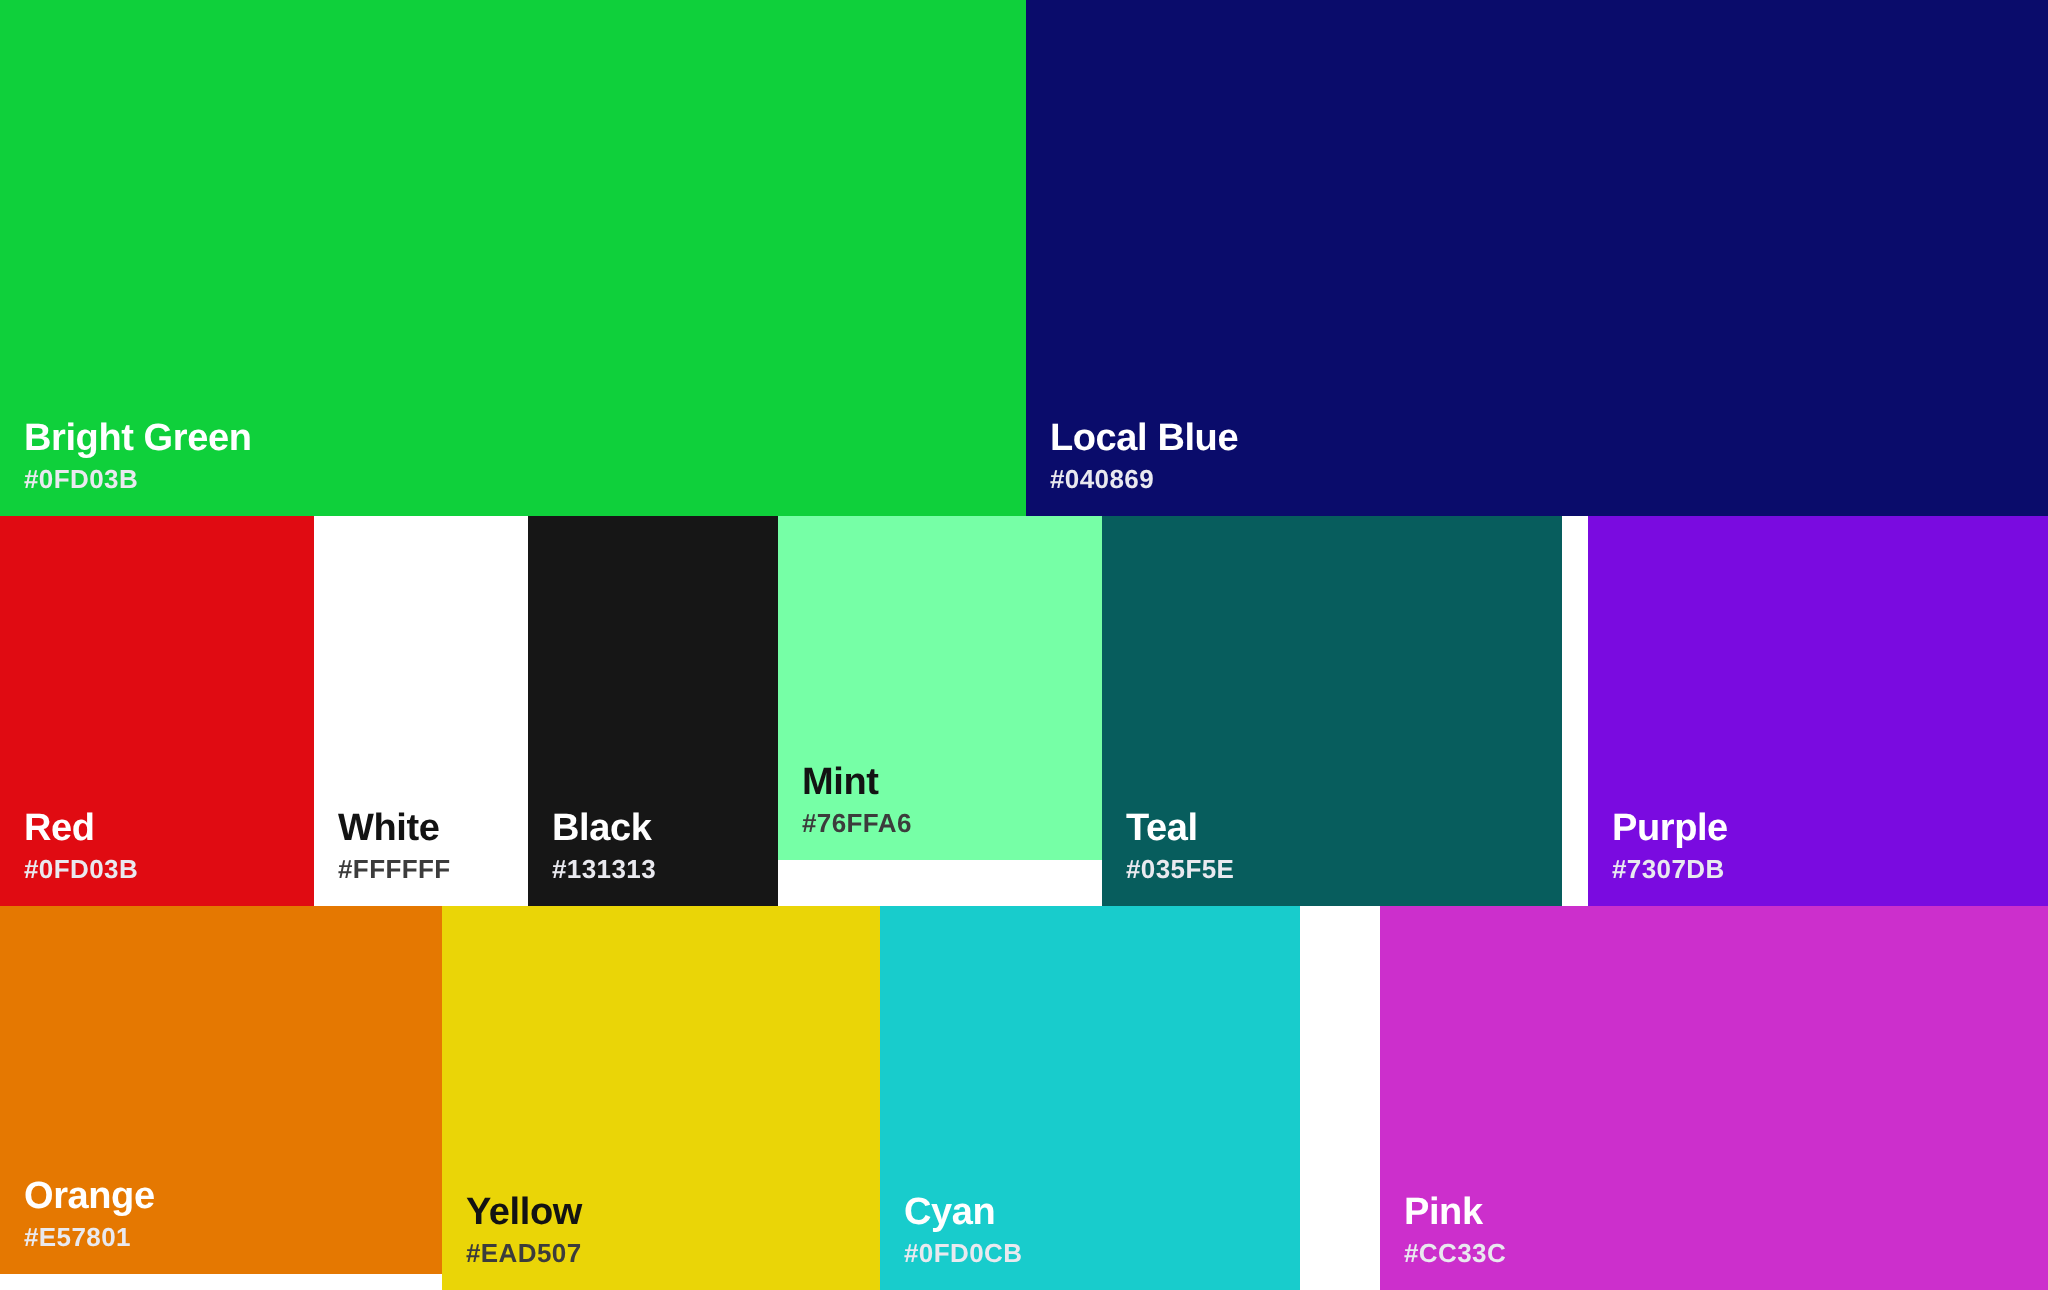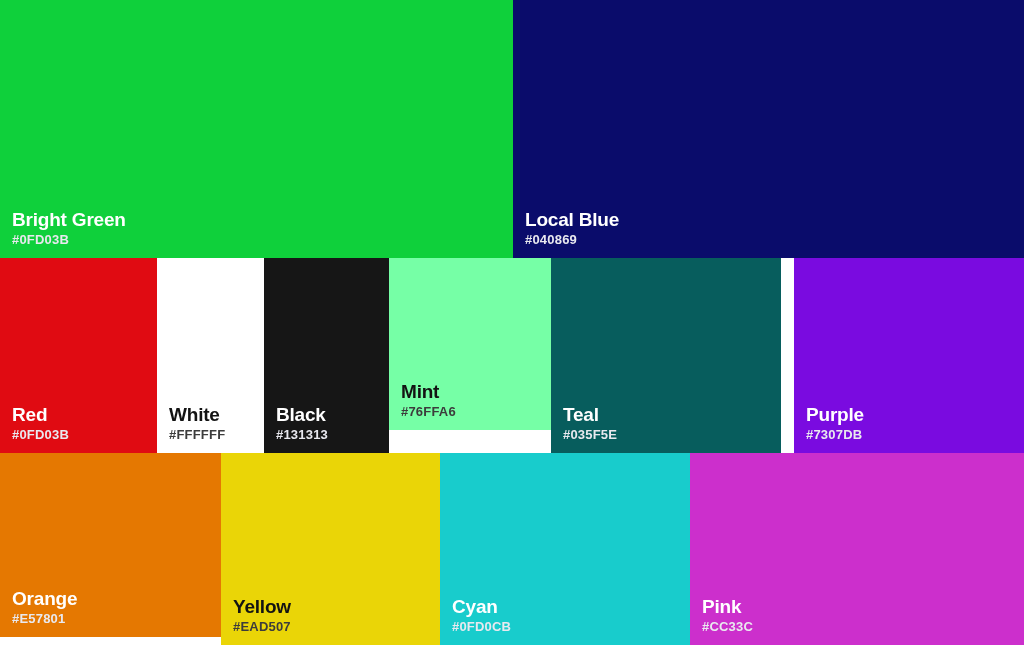--- a/index.html
+++ b/index.html
@@ -117,21 +117,21 @@
         <span class="swatch-name">Orange</span>
         <span class="swatch-hex">#E57801</span>
       </div>
     </div>
     <div class="swatch text-dark" style="left: 221px; top: 453px; width: 219px; height: 192px; background: rgb(234, 213, 7);">
       <div class="swatch-caption">
         <span class="swatch-name">Yellow</span>
         <span class="swatch-hex">#EAD507</span>
       </div>
     </div>
-    <div class="swatch text-light" style="left: 440px; top: 453px; width: 250px; height: 192px; background: rgb(24, 204, 204);">
+    <div class="swatch text-light" style="left: 440px; top: 453px; width: 210px; height: 192px; background: rgb(24, 204, 204);">
       <div class="swatch-caption">
         <span class="swatch-name">Cyan</span>
         <span class="swatch-hex">#0FD0CB</span>
       </div>
     </div>
     <div class="swatch text-light" style="left: 690px; top: 453px; width: 334px; height: 192px; background: rgb(204, 47, 204);">
       <div class="swatch-caption">
         <span class="swatch-name">Pink</span>
         <span class="swatch-hex">#CC33C</span>
       </div>

